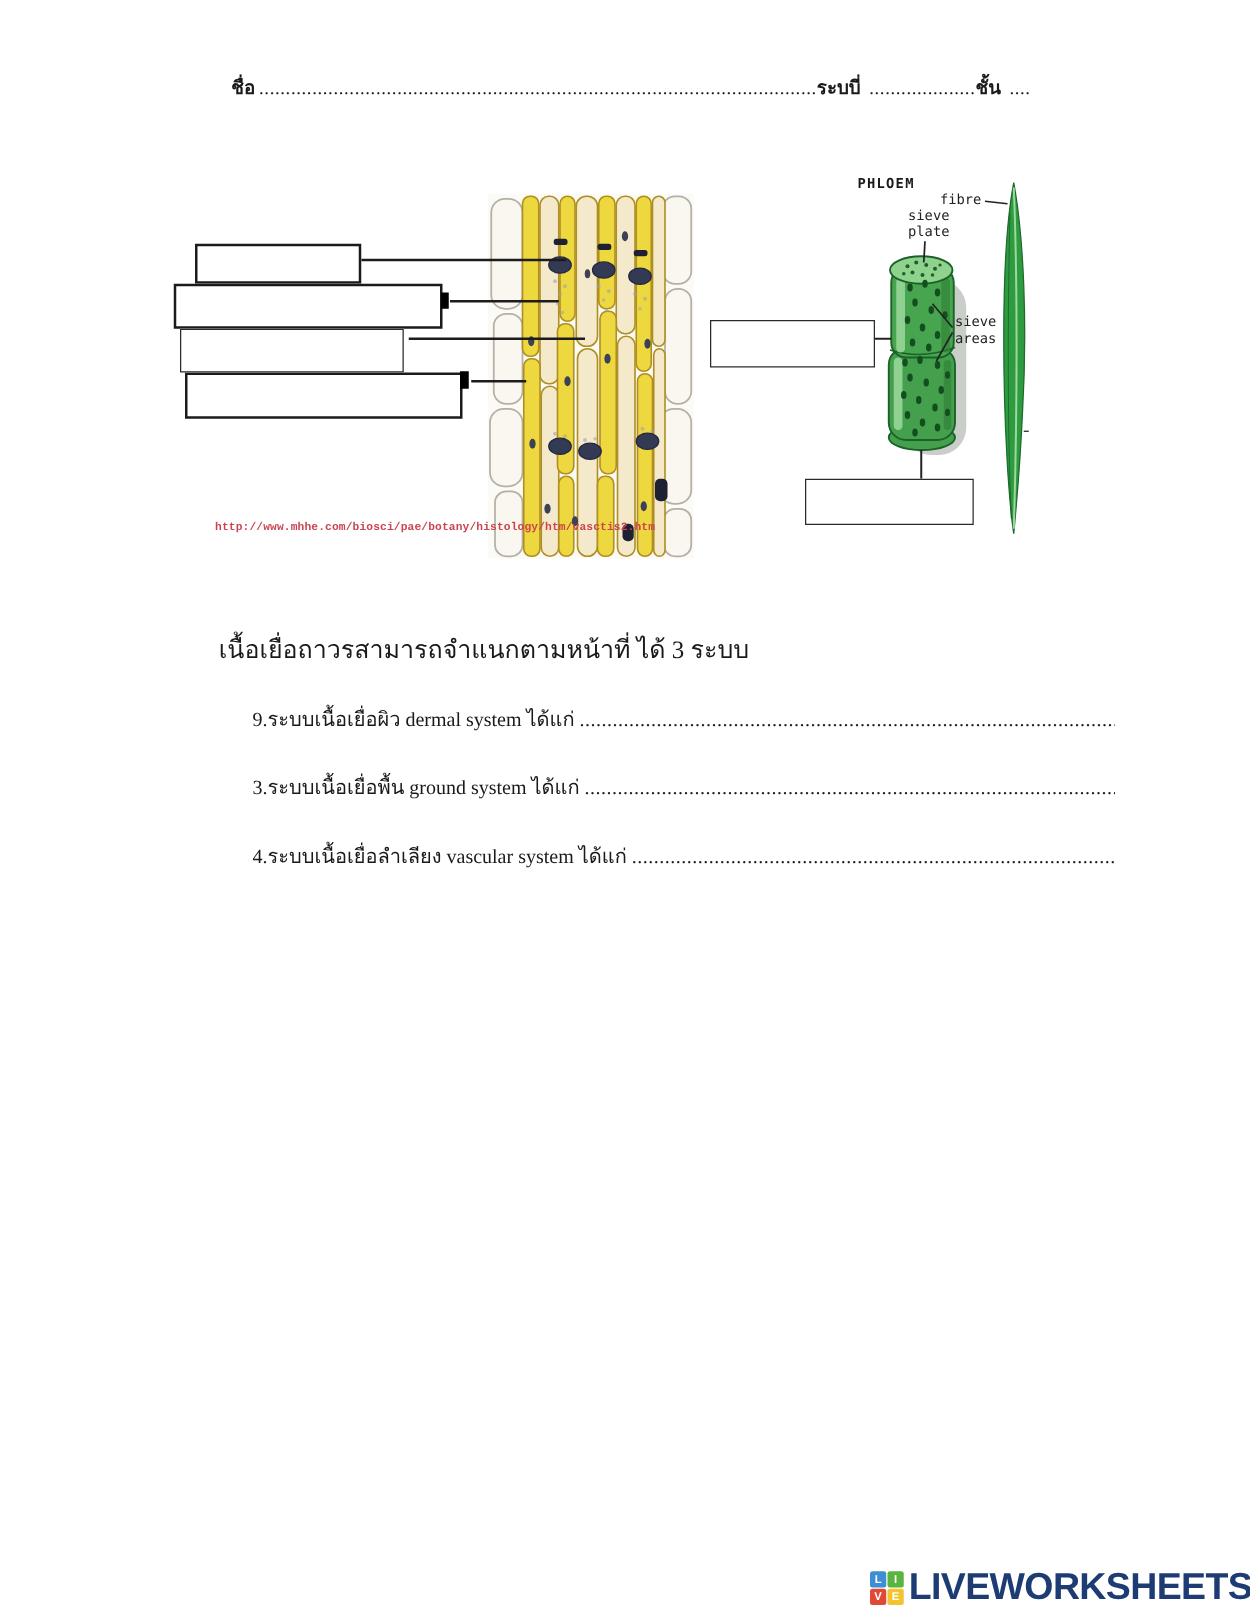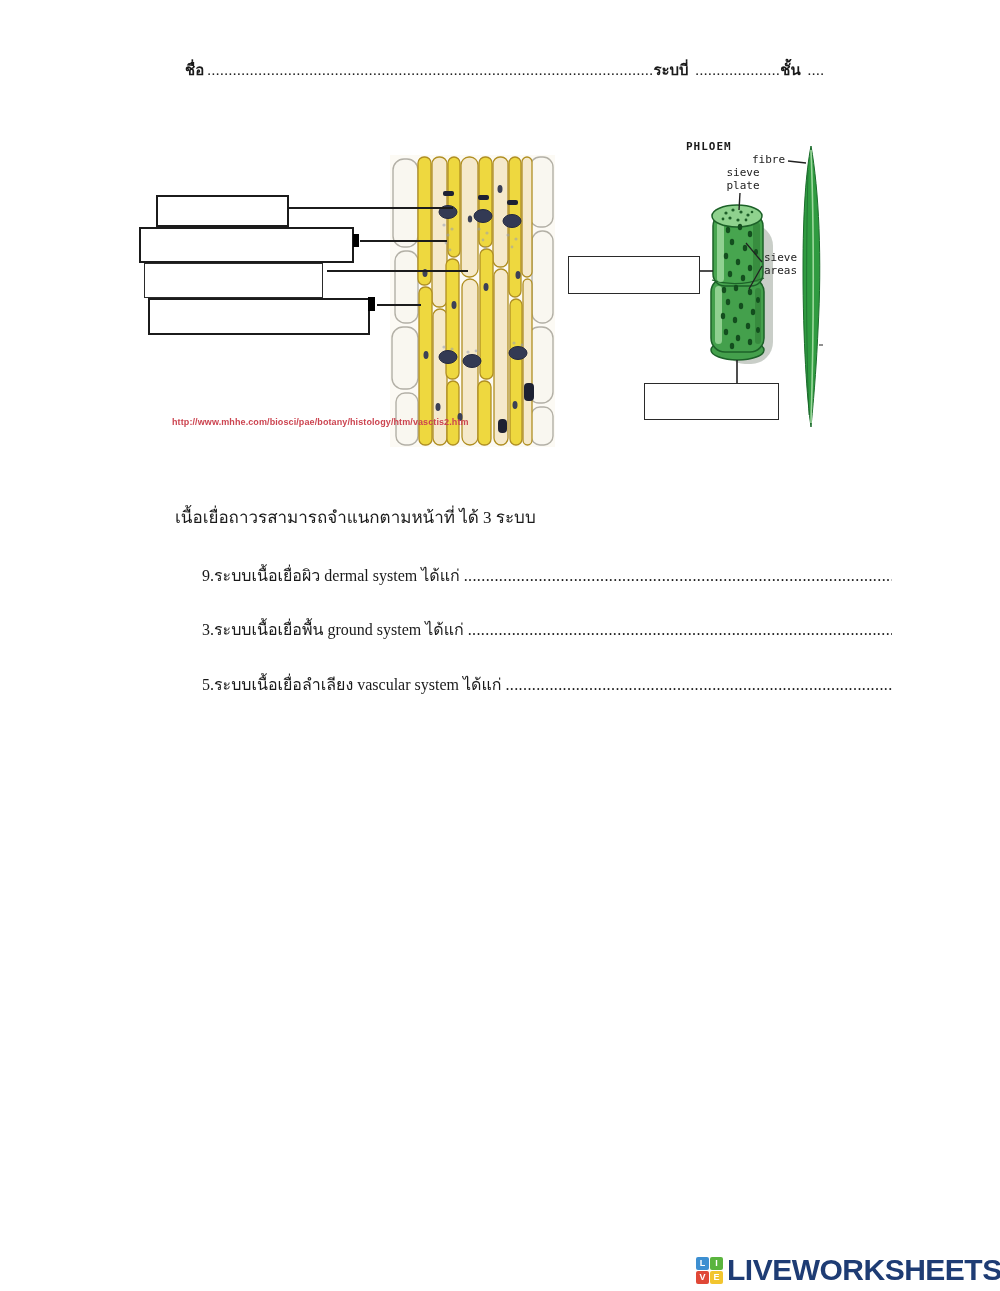--- a/index.html
+++ b/index.html
@@ -21,38 +21,38 @@
     position:absolute;background:#ffffff;border:2px solid #1b1b1b;box-sizing:border-box;z-index:4;
   }
   .answer-box.thin{border-width:1.5px;border-color:#2a2a2a;}
   .hline{position:absolute;background:#1c1c1c;height:2px;z-index:3;}
   .tick{position:absolute;background:#000;z-index:4;}
 
   .figure-svg{position:absolute;z-index:1;}
 
   .source-url{
     position:absolute;left:172px;top:417px;width:356px;z-index:5;
-    font-family:Liberation Sans, sans-serif;font-weight:bold;
+    font-family:Liberation Mono, monospace;font-weight:bold;
     font-size:9px;letter-spacing:0.1px;color:#cc4450;white-space:nowrap;overflow:hidden;
   }
 
   .diagram-label{
     position:absolute;z-index:4;color:#222;
     font-family:"DejaVu Sans Mono", monospace;
     font-size:11px;line-height:1.15;white-space:pre-line;
   }
   .phloem-title{
     position:absolute;left:642px;top:140px;z-index:4;color:#1a1a1a;
     font-family:"DejaVu Sans Mono", monospace;font-weight:bold;
     font-size:11px;letter-spacing:1px;margin-left:44px;
   }
 
   
   .intro-text{
-    position:absolute;left:175px;top:503px;font-size:17px;white-space:nowrap;
+    position:absolute;left:175px;top:503px;font-size:20px;white-space:nowrap;
   }
   .q-item{
     position:absolute;left:202px;width:690px;height:28px;
     font-size:16px;white-space:nowrap;overflow:hidden;
   }
   .q-item .q-dots{letter-spacing:0.4px;}
 
   
   .lw-logo{
     position:absolute;left:696px;top:1251px;height:38px;
@@ -274,21 +274,21 @@
 
   <div class="intro-text">เนื้อเยื่อถาวรสามารถจำแนกตามหน้าที่ ได้ 3 ระบบ</div>
 
   <div class="q-item" style="top:563px;">
     <span>9.ระบบเนื้อเยื่อผิว dermal system ได้แก่ </span><span class="q-dots">.........................................................................................................</span>
   </div>
   <div class="q-item" style="top:617px;">
     <span>3.ระบบเนื้อเยื่อพื้น ground system ได้แก่ </span><span class="q-dots">.......................................................................................................</span>
   </div>
   <div class="q-item" style="top:672px;">
-    <span>5.ระบบเนื้อเยื่อลำเลียง vascular system ได้แก่ </span><span class="q-dots">..................................................................................................</span>
+    <span>4.ระบบเนื้อเยื่อลำเลียง vascular system ได้แก่ </span><span class="q-dots">..................................................................................................</span>
   </div>
 
   <div class="lw-logo">
     <div class="lw-icon">
       <span class="lw-sq sq-l">L</span>
       <span class="lw-sq sq-i">I</span>
       <span class="lw-sq sq-v">V</span>
       <span class="lw-sq sq-e">E</span>
     </div>
     <span class="lw-text">LIVEWORKSHEETS</span>

